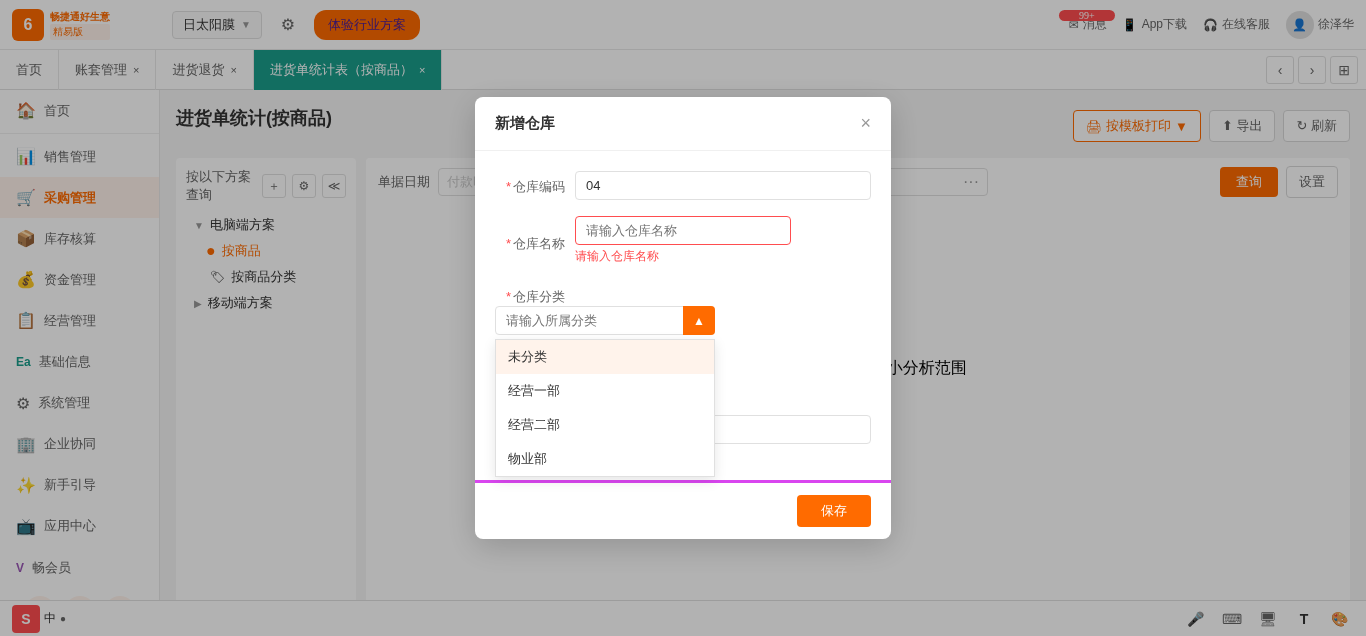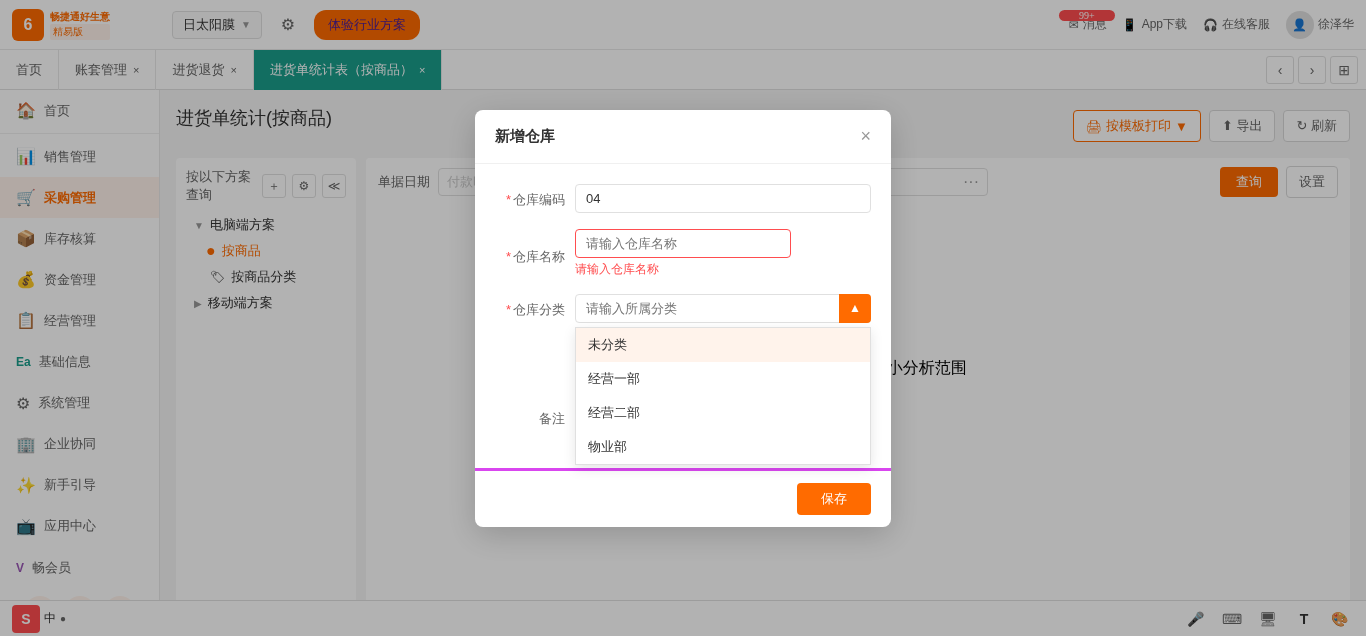--- a/index.html
+++ b/index.html
@@ -112,21 +112,21 @@
       width: 32px; height: 32px; border-radius: 50%; background: #fff3eb;
       display: flex; align-items: center; justify-content: center; cursor: pointer;
       color: #ff6b00; font-size: 14px;
     }
 
     
     .content {
       flex: 1; padding: 16px; overflow: auto; position: relative; background: #f5f5f5;
     }
     .page-title {
-      font-size: 18px; font-weight: normal; color: #333; margin-bottom: 16px;
+      font-size: 18px; font-weight: bold; color: #333; margin-bottom: 16px;
     }
 
     
     .query-panel {
       background: #fff; border-radius: 4px; padding: 12px;
       margin-bottom: 12px;
     }
     .query-header {
       display: flex; align-items: center; gap: 8px; margin-bottom: 8px;
     }
@@ -504,21 +504,21 @@
       <div class="form-row" style="flex-direction:column;padding-left:80px;">
         <div style="display:flex;align-items:center;width:100%;position:relative;left:-80px;">
           <label class="form-label required">仓库名称</label>
           <div class="form-col">
             <input class="form-input error" type="text" placeholder="请输入仓库名称" style="">
             <span class="error-msg">请输入仓库名称</span>
           </div>
         </div>
       </div>
 
-      <div class="form-row" style="margin-top:8px;">
+      <div class="form-row" style="margin-top:8px;flex-direction:column;">
         <label class="form-label required">仓库分类</label>
         <div class="category-input-wrap">
           <input class="category-input" type="text" placeholder="请输入所属分类" style="">
           <div class="category-arrow-btn">▲</div>
           
           <div class="category-dropdown">
             <div class="category-option highlighted">未分类</div>
             <div class="category-option">经营一部</div>
             <div class="category-option">经营二部</div>
             <div class="category-option">物业部</div>

